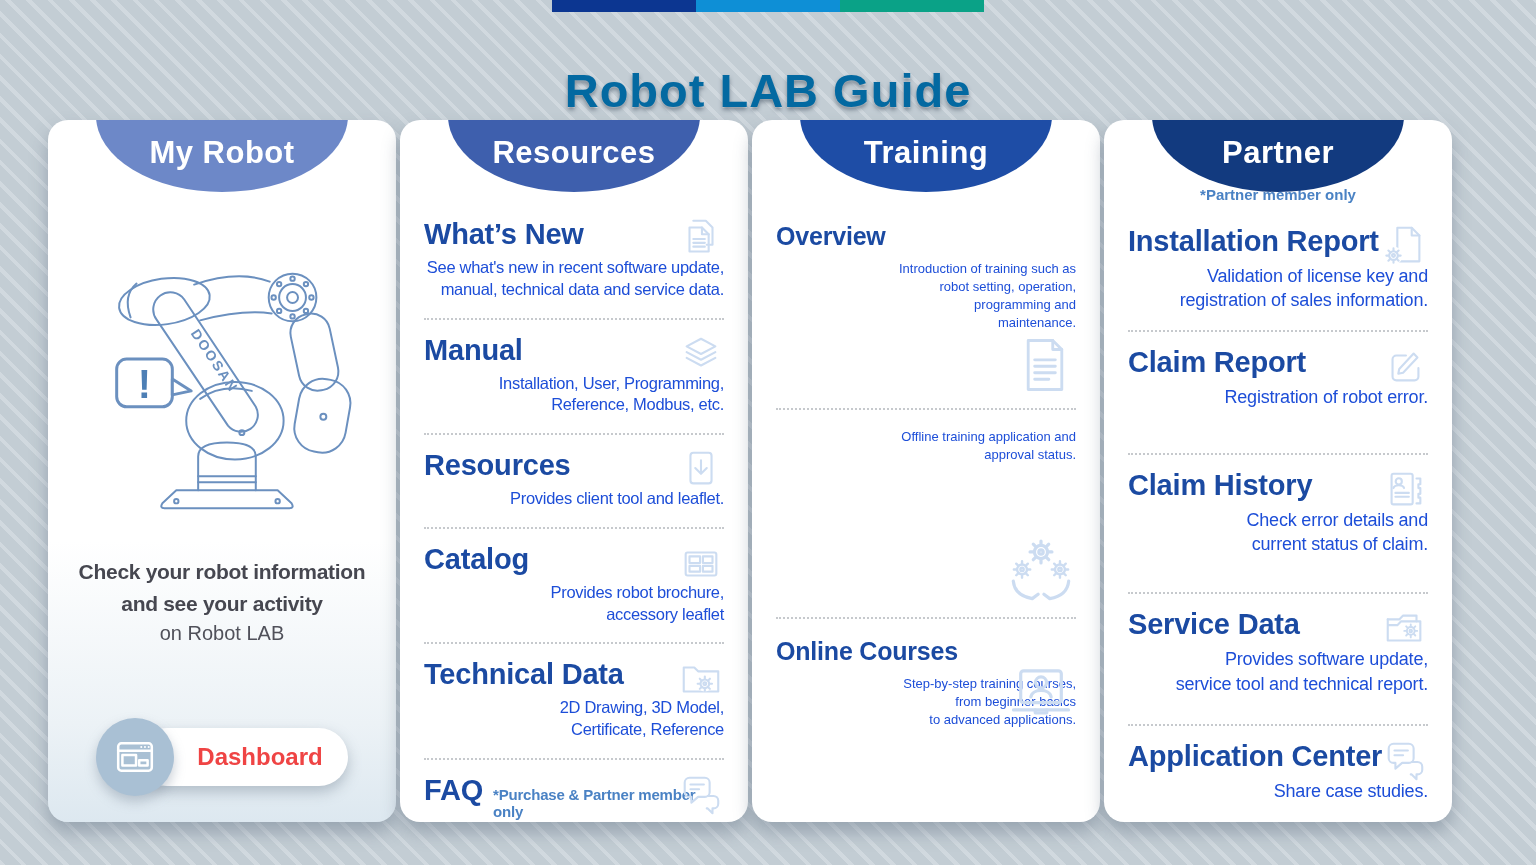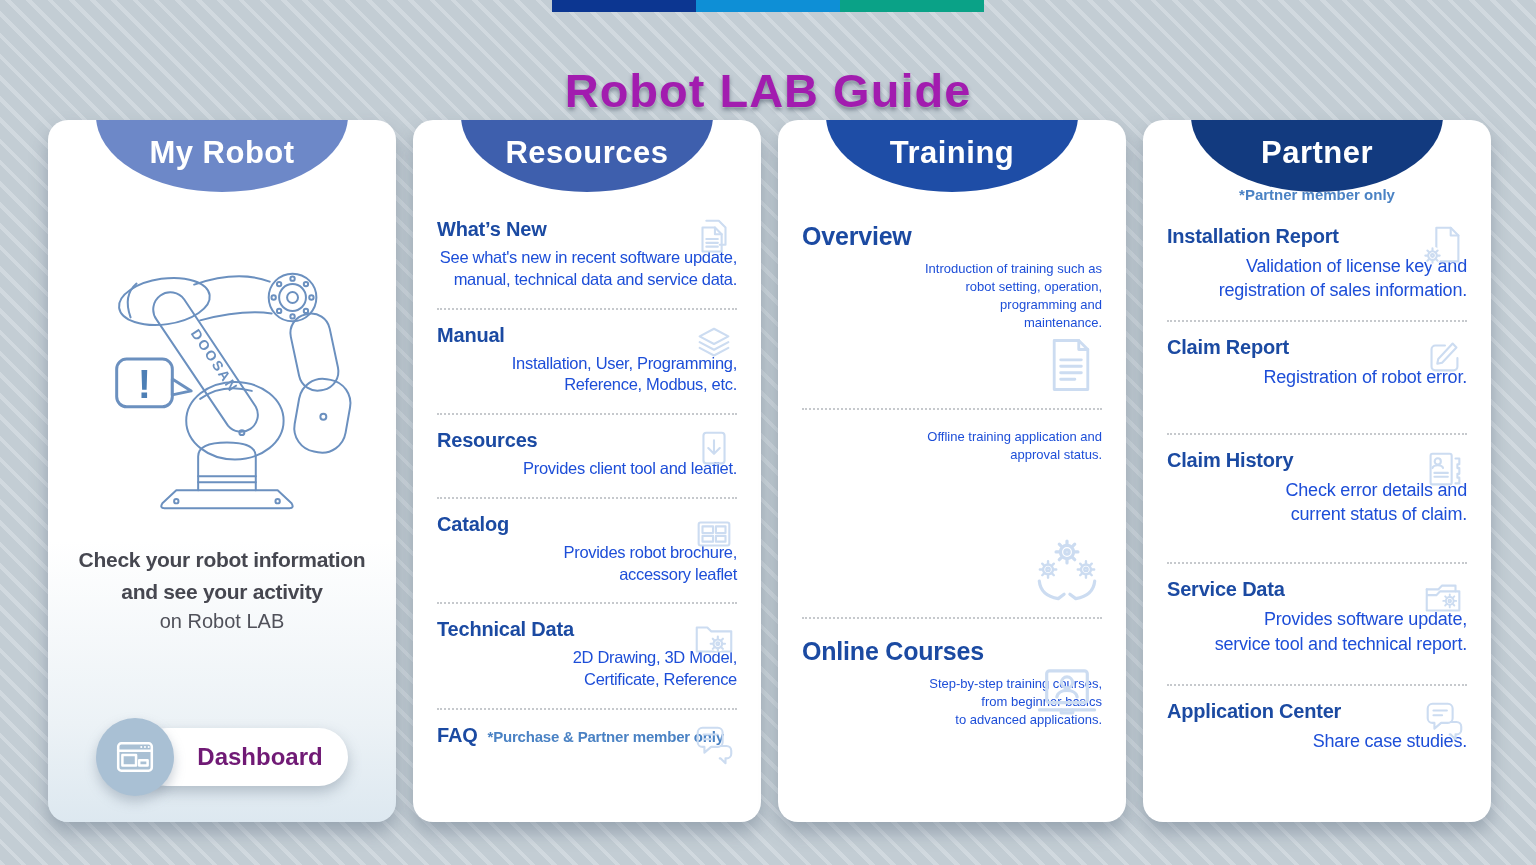--- a/index.html
+++ b/index.html
@@ -8,42 +8,42 @@
     font-family:"Liberation Sans","DejaVu Sans",sans-serif;
     background-color:#c6d0d7;
     background-image:repeating-linear-gradient(45deg,
       rgba(255,255,255,0.20) 0px, rgba(255,255,255,0.20) 4px,
       rgba(0,0,0,0.015) 4px, rgba(0,0,0,0.015) 15px);
   }
   .top-bars{position:absolute;left:552px;top:0;display:flex;}
   .top-bars span{width:144px;height:12px;display:block;}
   .page-title{
     position:absolute;top:32px;left:0;width:100%;text-align:center;
-    font-size:47px;font-weight:800;color:#a21caf;letter-spacing:1px;
+    font-size:47px;font-weight:800;color:#0369a1;letter-spacing:1px;
     text-shadow:0 3px 4px rgba(118,131,143,0.95),0 1px 0 #ffffff;
   }
-  .cards{position:absolute;top:120px;left:48px;display:flex;gap:17px;}
+  .cards{position:absolute;top:120px;left:48px;display:flex;gap:4px;}
   .card{
     width:348px;height:702px;background:#ffffff;border-radius:20px;
     box-shadow:0 10px 18px rgba(100,116,132,0.45);
     position:relative;overflow:hidden;box-sizing:border-box;padding:0 24px;
   }
   .card-myrobot{background:linear-gradient(180deg,#ffffff 60%,#ecf2f6 86%,#dde8f0 100%);}
   .card-head{
     position:absolute;top:-80px;left:50%;transform:translateX(-50%);
     width:252px;height:152px;border-radius:50%;
   }
   .card-title{
     position:absolute;top:15px;left:0;width:100%;text-align:center;
     color:#ffffff;font-size:31px;font-weight:800;letter-spacing:0.5px;
   }
   .card-body{margin-top:84px;}
   .item{position:relative;padding:14px 0 17px;}
   .item + .item{border-top:2px dotted #c6c9cd;}
-  .item-title{margin:0 0 6px;color:#1b4aa2;font-size:20px;font-weight:800;letter-spacing:-0.2px;}
+  .item-title{margin:0 0 6px;color:#1b4aa2;font-size:29px;font-weight:800;letter-spacing:-0.2px;}
   .item-desc{margin:0;color:#1d4ed8;font-size:17px;line-height:1.32;white-space:pre-line;text-align:right;}
   .card-resources .item-desc{font-size:16.5px;letter-spacing:-0.3px;}
   .item-icon{position:absolute;top:12px;right:0;width:46px;height:46px;}
   .item-icon svg{width:100%;height:100%;stroke:#ccdcf1;fill:none;stroke-width:2.2;stroke-linecap:round;stroke-linejoin:round;}
   .title-row{display:flex;align-items:baseline;gap:10px;}
   .item-note{color:#4a82c4;font-size:15px;font-weight:600;letter-spacing:-0.2px;}
   
   .card-training .item{padding:18px 0 0;box-sizing:border-box;}
   .card-training .item:nth-of-type(1){height:204px;}
   .card-training .item:nth-of-type(2){height:209px;}
@@ -56,28 +56,28 @@
   .partner-note{margin-top:66px;text-align:center;color:#4a82c4;font-size:15px;font-weight:600;}
   .card-partner .card-body{margin-top:8px;}
   .card-partner .item-desc{font-size:18px;line-height:1.35;letter-spacing:-0.2px;}
   .card-partner .item:nth-of-type(2){padding-bottom:44px;}
   .card-partner .item:nth-of-type(3){padding-bottom:36px;}
   .card-partner .item:nth-of-type(4){padding-bottom:28px;}
   
   .myrobot-body{margin-top:84px;height:calc(100% - 84px);display:flex;flex-direction:column;align-items:center;box-sizing:border-box;}
   .robot-art{margin-top:18px;}
   .robot-art svg{stroke:#6b90bf;fill:none;stroke-width:2;stroke-linecap:round;stroke-linejoin:round;}
-  .caption{text-align:center;margin-top:10px;}
+  .caption{text-align:center;margin-top:22px;}
   .caption-bold{font-size:21px;font-weight:800;color:#464750;line-height:1.5;white-space:pre-line;letter-spacing:-0.3px;}
   .caption-light{font-size:20px;color:#50515a;margin-top:3px;}
   .dashboard{position:relative;width:252px;height:78px;margin-top:auto;margin-bottom:26px;align-self:center;cursor:pointer;}
   .dash-pill{
     position:absolute;left:42px;top:10px;width:210px;height:58px;background:#fff;border-radius:29px;
     box-shadow:0 6px 14px rgba(118,133,149,0.45);display:flex;align-items:center;justify-content:center;
-    padding-left:34px;box-sizing:border-box;color:#701a75;font-size:24px;font-weight:700;
+    padding-left:34px;box-sizing:border-box;color:#ef4444;font-size:24px;font-weight:700;
   }
   .dash-circle{
     position:absolute;left:0;top:0;width:78px;height:78px;border-radius:50%;background:#a9c0d4;
     box-shadow:0 6px 12px rgba(118,133,149,0.4);display:flex;align-items:center;justify-content:center;
   }
   .dash-circle svg{width:42px;height:42px;stroke:#ffffff;fill:none;stroke-width:2.4;stroke-linecap:round;stroke-linejoin:round;}
 </style>
 </head>
 <body>
 

